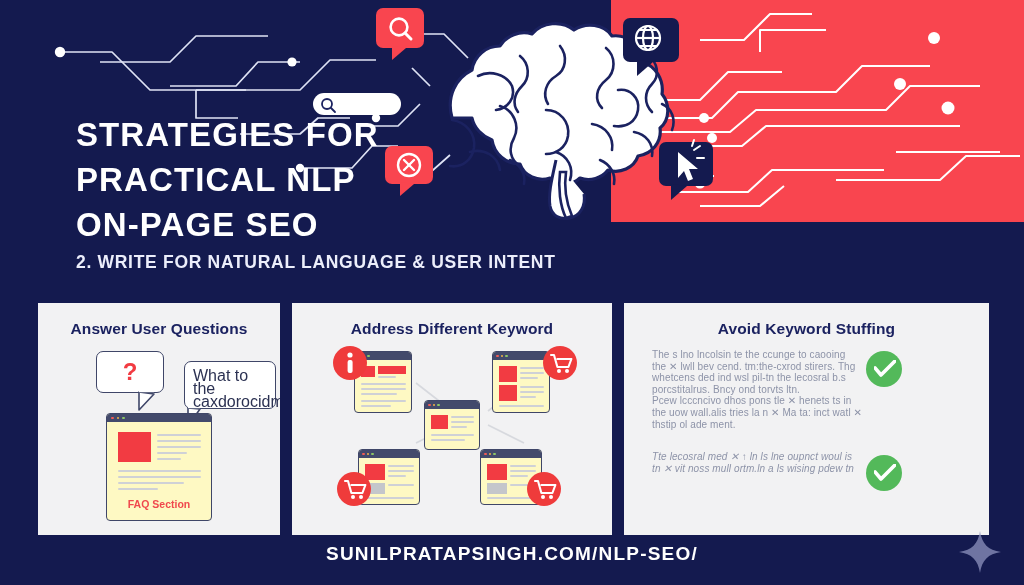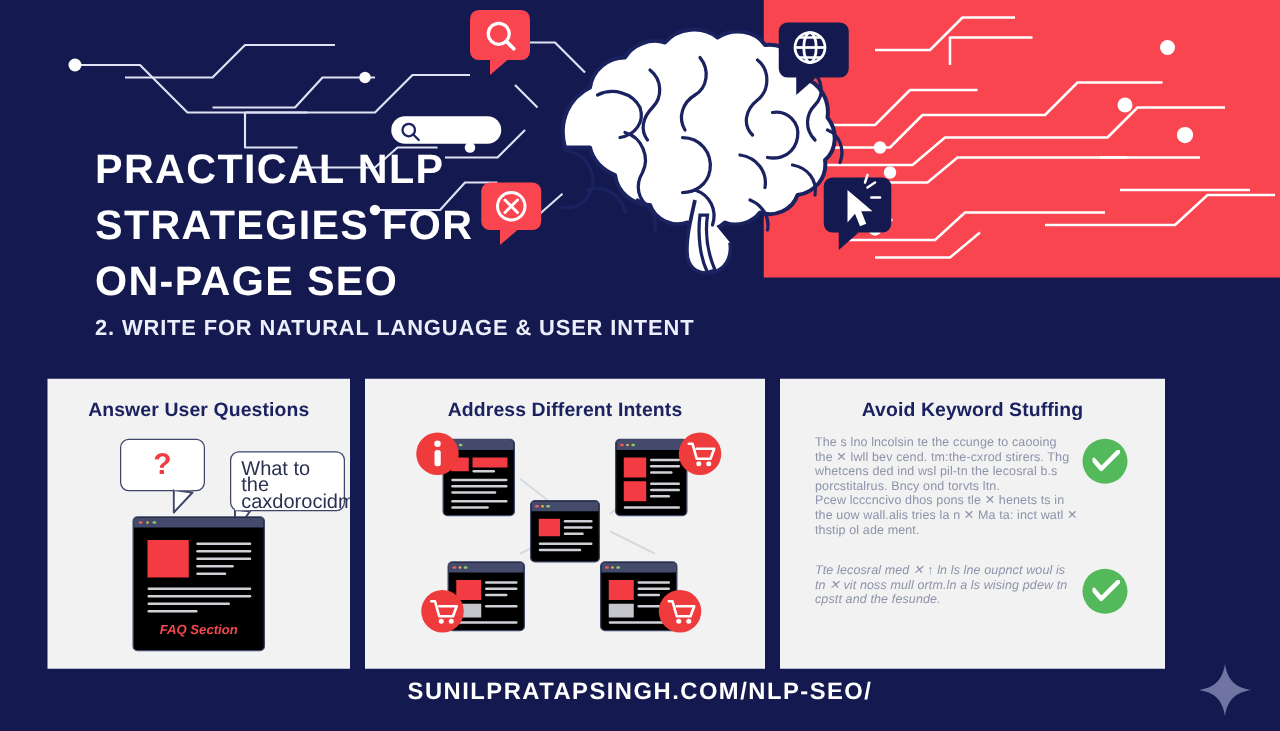--- a/index.html
+++ b/index.html
@@ -51,32 +51,32 @@
     position:absolute; left:38px; top:303px; width:955px; height:232px;
     display:flex; gap:12px;
   }
   .panel {
     background:#f2f2f3;
     position:relative;
     overflow:hidden;
   }
   .panel.p1 { width:242px; }
   .panel.p2 { width:320px; }
-  .panel.p3 { width:308px; }
+  .panel.p3 { width:365px; }
   .panel-title {
     position:absolute; top:17px; left:0; width:100%;
     text-align:center;
     color:#1b2260;
     font-size:15.5px;
     font-weight:bold;
     letter-spacing:0.1px;
   }
 
   
-  .brow { position:absolute; background:#000000; border:1.4px solid #3f4668; border-radius:4px; overflow:hidden;font-style:italic; }
+  .brow { position:absolute; background:#fef9c3; border:1.4px solid #3f4668; border-radius:4px; overflow:hidden; }
   .brow .bar { background:#434a6b; height:8px; position:relative; }
   .brow .bar i { position:absolute; top:2.6px; width:2.8px; height:2.8px; border-radius:50%; display:block; }
   .ln { background:#cfd1d6; height:2.4px; border-radius:1px; position:absolute; }
   .redblk { background:#f23b42; position:absolute; }
   .greyblk { background:#c4c6cb; position:absolute; }
 
   
   .bub {
     position:absolute; background:#ffffff; border:1.6px solid #3f4668;
     border-radius:7px;
@@ -239,22 +239,22 @@
       <g stroke="#ffffff" stroke-width="2" stroke-linecap="round">
         <line x1="694" y1="150" x2="700" y2="146"></line>
         <line x1="697" y1="158" x2="704" y2="158"></line>
         <line x1="692" y1="146" x2="694" y2="140"></line>
       </g>
     </g>
   </svg>
 </div>
 
 <div id="headline">
+  <div class="hl">STRATEGIES FOR</div>
   <div class="hl">PRACTICAL NLP</div>
-  <div class="hl">STRATEGIES FOR</div>
   <div class="hl">ON-PAGE SEO</div>
 </div>
 <div id="subhead">2. WRITE FOR NATURAL LANGUAGE &amp; USER INTENT</div>
 
 <div id="panels">
 
   <div class="panel p1">
     <div class="panel-title">Answer User Questions</div>
 
     <div class="bub" style="left:58px; top:48px; width:68px; height:42px;">
@@ -288,21 +288,21 @@
       <div class="ln" style="left:50px; top:44px; width:24px;"></div>
       <div class="ln" style="left:11px; top:56px; width:83px;"></div>
       <div class="ln" style="left:11px; top:62px; width:83px;"></div>
       <div class="ln" style="left:11px; top:68px; width:66px;"></div>
       <div class="ln" style="left:11px; top:74px; width:40px;"></div>
       <div style="position:absolute; left:0; top:84px; width:100%; text-align:center; color:#f0484d; font-size:10.5px; font-weight:bold;">FAQ Section</div>
     </div>
   </div>
 
   <div class="panel p2">
-    <div class="panel-title">Address Different Intents</div>
+    <div class="panel-title">Address Different Keyword</div>
 
     <svg style="position:absolute; left:0; top:0;" width="320" height="232">
       <g stroke="#d7d9de" stroke-width="1.6" fill="none">
         <path d="M124 80 L160 108"></path>
         <path d="M196 108 L232 80"></path>
         <path d="M124 140 L160 122"></path>
         <path d="M196 122 L232 140"></path>
       </g>
     </svg>
 
@@ -416,21 +416,20 @@
       <div class="p3line">whetcens ded ind wsl pil-tn the lecosral b.s</div>
       <div class="p3line">porcstitalrus. Bncy ond torvts ltn.</div>
       <div class="p3line">Pcew lcccncivo dhos pons tle ✕ henets ts in</div>
       <div class="p3line">the uow wall.alis tries la n ✕ Ma ta: inct watl ✕</div>
       <div class="p3line">thstip ol  ade ment.</div>
     </div>
 
     <div class="p3body" style="top:148px;font-style:italic;">
       <div class="p3line">Tte lecosral med ✕ ↑ ln ls lne oupnct woul is</div>
       <div class="p3line">tn ✕ vit noss mull ortm.ln a ls wising pdew tn</div>
-      <div class="p3line">cpstt and the fesunde.</div>
     </div>
 
     <div class="check" style="left:242px; top:48px;">
       <svg width="22" height="18">
         <path d="M1 8 L7 15 L21 1" fill="none" stroke="#ffffff" stroke-width="3.6" stroke-linecap="round" stroke-linejoin="round"></path>
       </svg>
     </div>
     <div class="check" style="left:242px; top:152px;">
       <svg width="22" height="18">
         <path d="M1 8 L7 15 L21 1" fill="none" stroke="#ffffff" stroke-width="3.6" stroke-linecap="round" stroke-linejoin="round"></path>

